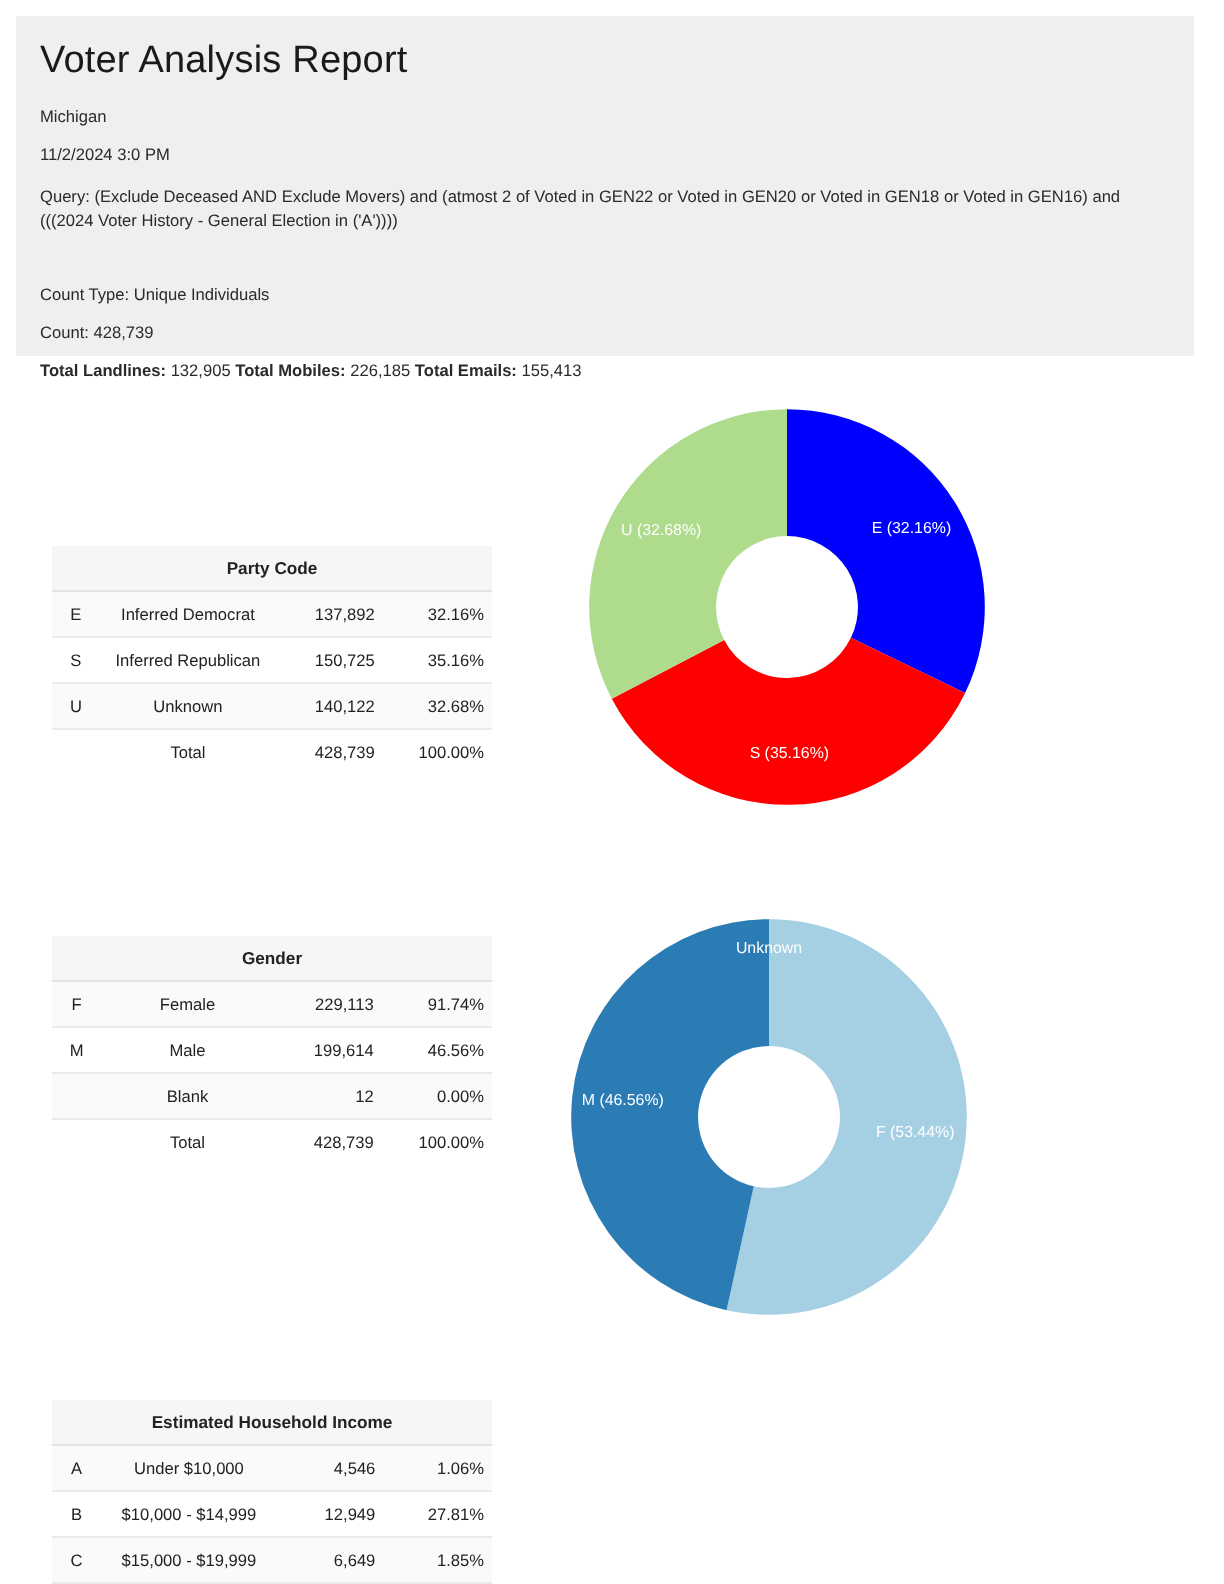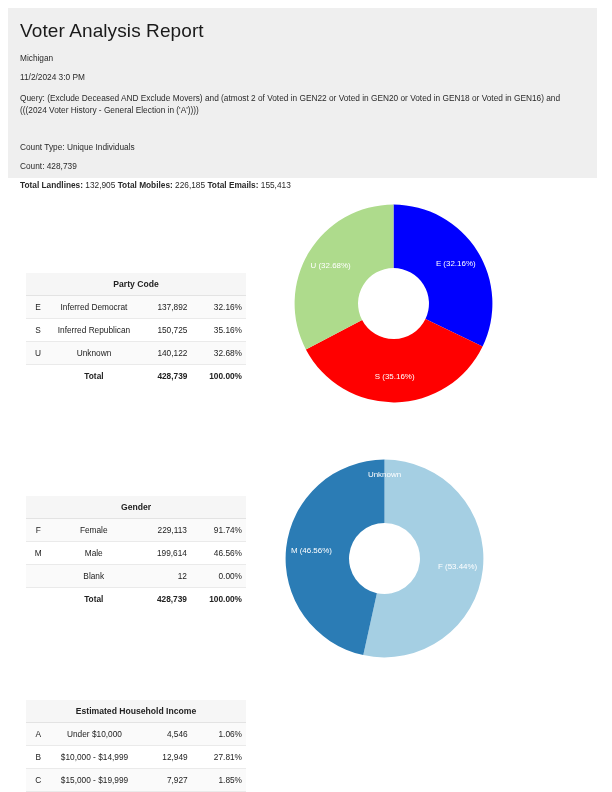--- a/index.html
+++ b/index.html
@@ -72,27 +72,27 @@
     border-bottom: 1px solid #eaeaea;
     background: #ffffff;
   }
   .data-table tr:nth-child(even) td { background: #fafafa; }
   .data-table tr.tbl-title td { background: #f6f6f6; }
   .col-code  { width: 22px;  text-align: center; }
   .col-label { width: 96px;  text-align: center; }
   .col-count { width: 52px;  text-align: right; padding-right: 6px !important; }
   .col-pct   { width: 50px;  text-align: right; padding-right: 4px !important; }
   .data-table tr.total-row td {
-    font-weight: bold;
+    font-weight: normal;
     border-bottom: none;
   }
   .data-table tr.total-row td.col-label { text-align: center; }
 
   #table-party  { top: 240px; margin-top: 33px; }
-  #table-gender { top: 496px; }
+  #table-gender { top: 468px; }
   #table-income { top: 700px; }
 
   
   .donut-wrap {
     position: absolute;
   }
   #donut-party  { left: 286px; top: 196px; width: 215px; height: 215px; }
   #donut-gender { left: 277px; top: 451px; width: 215px; height: 215px; }
   .donut-svg { display: block; width: 100%; height: 100%; }
   .slice-label {
@@ -199,21 +199,21 @@
     </tr>
     <tr>
       <td class="col-code">B</td>
       <td class="col-label">$10,000 - $14,999</td>
       <td class="col-count">12,949</td>
       <td class="col-pct">27.81%</td>
     </tr>
     <tr>
       <td class="col-code">C</td>
       <td class="col-label">$15,000 - $19,999</td>
-      <td class="col-count">7,927</td>
+      <td class="col-count">6,649</td>
       <td class="col-pct">1.85%</td>
     </tr>
   </tbody>
 </table>
 
 <div class="donut-wrap" id="donut-party">
   <svg class="donut-svg" viewBox="0 0 200 200">
     <g>
         <path d="M 100 8 A 92 92 0 0 1 182.84609214615574 140.00656216310858 L 129.71653305242543 114.35017990633243 A 33 33 0 0 0 100 67 Z" fill="#0000ff"></path>
         <path d="M 182.84609214615574 140.00656216310858 A 92 92 0 0 1 18.50500727529996 142.6915232897713 L 70.76810043570542 115.31326378872232 A 33 33 0 0 0 129.71653305242543 114.35017990633243 Z" fill="#ff0000"></path>

